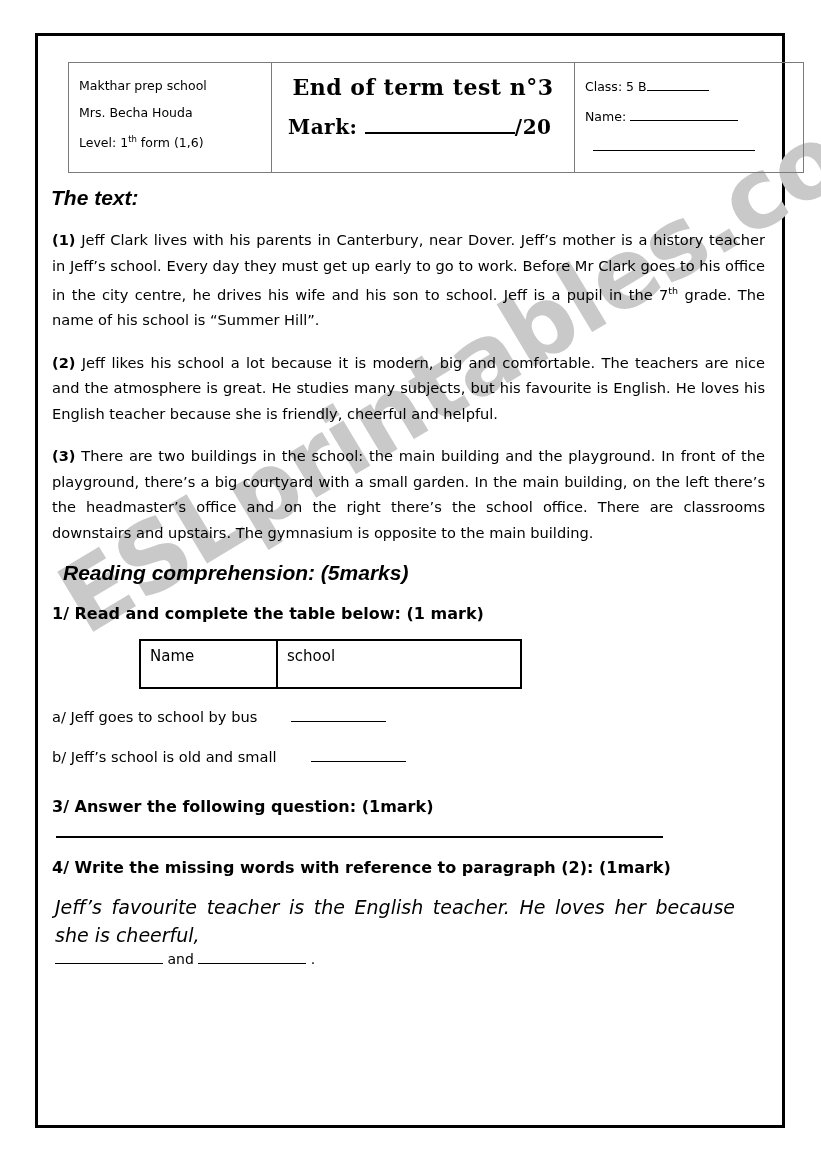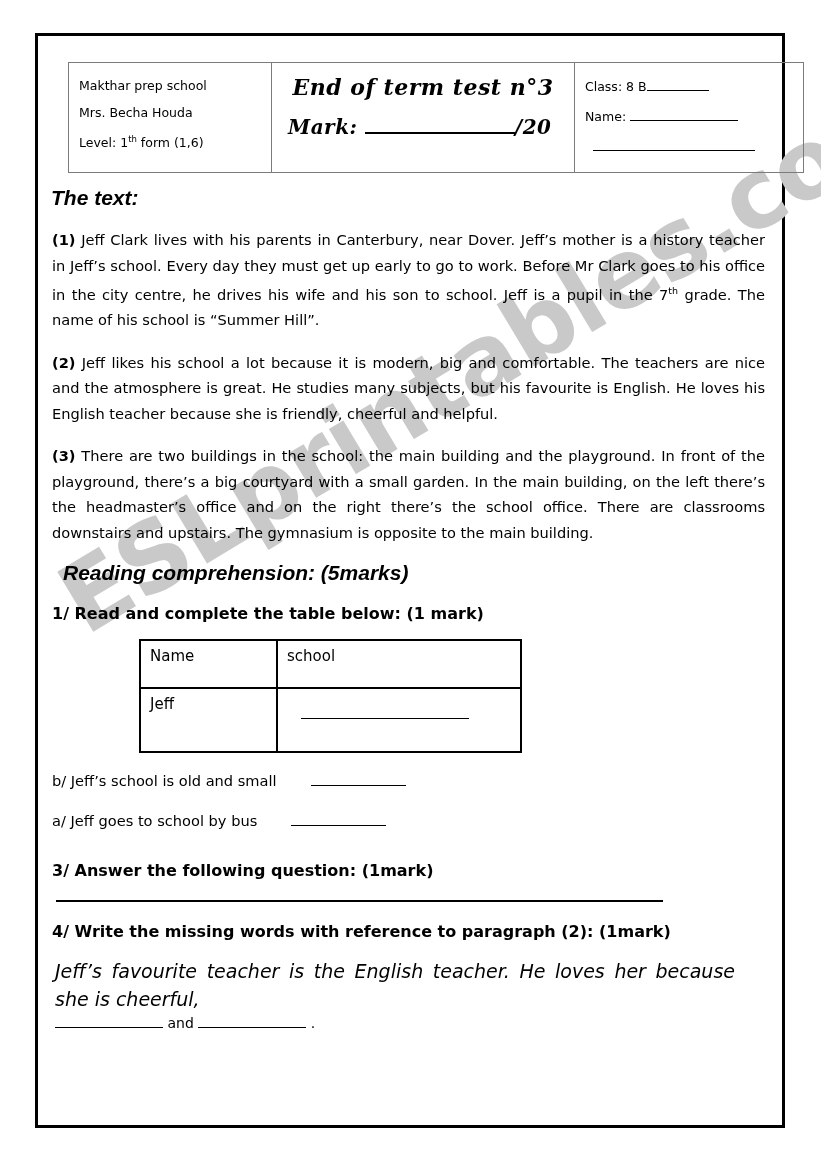--- a/index.html
+++ b/index.html
@@ -88,21 +88,20 @@
     font-size: 12.5px;
     line-height: 27px;
     white-space: nowrap;
     color: #000;
   }
   .hdr-line sup { font-size: 8.5px; vertical-align: super; }
 
   .gothic {
     font-family: "DejaVu Serif", serif;
     font-weight: bold;
-    font-style: italic;
     letter-spacing: 0.5px;
   }
 
   .title-main {
     font-size: 22px;
     text-align: center;
     padding-top: 2px;
     white-space: nowrap;
   }
   .title-mark {
@@ -253,21 +252,21 @@
         <div class="hdr-line">Mrs. Becha Houda</div>
         <div class="hdr-line"><span>Level: 1</span><sup>th</sup><span> form (1,6)</span></div>
       </td>
 
       <td class="hdr-mid">
         <div class="gothic title-main">End of term test n°3</div>
         <div class="gothic title-mark"><span>Mark:</span> <span class="blank-ul" style="width:150px;"></span><span>/20</span></div>
       </td>
 
       <td class="hdr-right">
-        <div class="hdr-line"><span>Class:  8 B</span><span class="blank-thin" style="width:62px;"></span></div>
+        <div class="hdr-line"><span>Class:  5 B</span><span class="blank-thin" style="width:62px;"></span></div>
         <div class="hdr-line"><span>Name:</span> <span class="blank-thin" style="width:108px;"></span></div>
         <div class="hdr-line"><span class="blank-thin" style="width:162px;margin-left:8px;"></span></div>
       </td>
     </tr>
   </tbody>
     </table>
 
   <div id="body-area">
 
     <div class="section-head" id="the-text-head">The text:</div>
@@ -282,32 +281,28 @@
 
     <div class="q-head">1/ Read and complete the table below: (1 mark)</div>
 
     <div id="data-table-wrap">
       <table id="data-table">
         <tbody>
             <tr>
           <td class="col-name">Name</td>
           <td class="col-school">school</td>
         </tr>
-        <tr class="row2">
-          <td class="col-name">Jeff</td>
-          <td class="col-school"><span class="cell-rule"></span></td>
-        </tr>
       </tbody>
         </table>
     </div>
 
 
+    <div class="q-line"><span>a/ Jeff goes to school by bus</span><span class="ans"></span></div>
+
     <div class="q-line"><span>b/ Jeff’s school is old and small</span><span class="ans"></span></div>
-
-    <div class="q-line"><span>a/ Jeff goes to school by bus</span><span class="ans"></span></div>
 
     <div class="q-head" style="margin-top:28px;">3/ Answer the following question: (1mark)</div>
     <div id="answer-rule"></div>
 
     <div class="q-head" style="margin-top:20px;">4/ Write the missing words with reference to paragraph (2): (1mark)</div>
     <div class="q4-text">Jeff’s favourite teacher is the English teacher. He loves her because she is cheerful,</div>
     <div class="q4-blanks"><span class="fill-blank"></span> <span>and</span> <span class="fill-blank"></span> <span>.</span></div>
 
   </div>
 </div>

